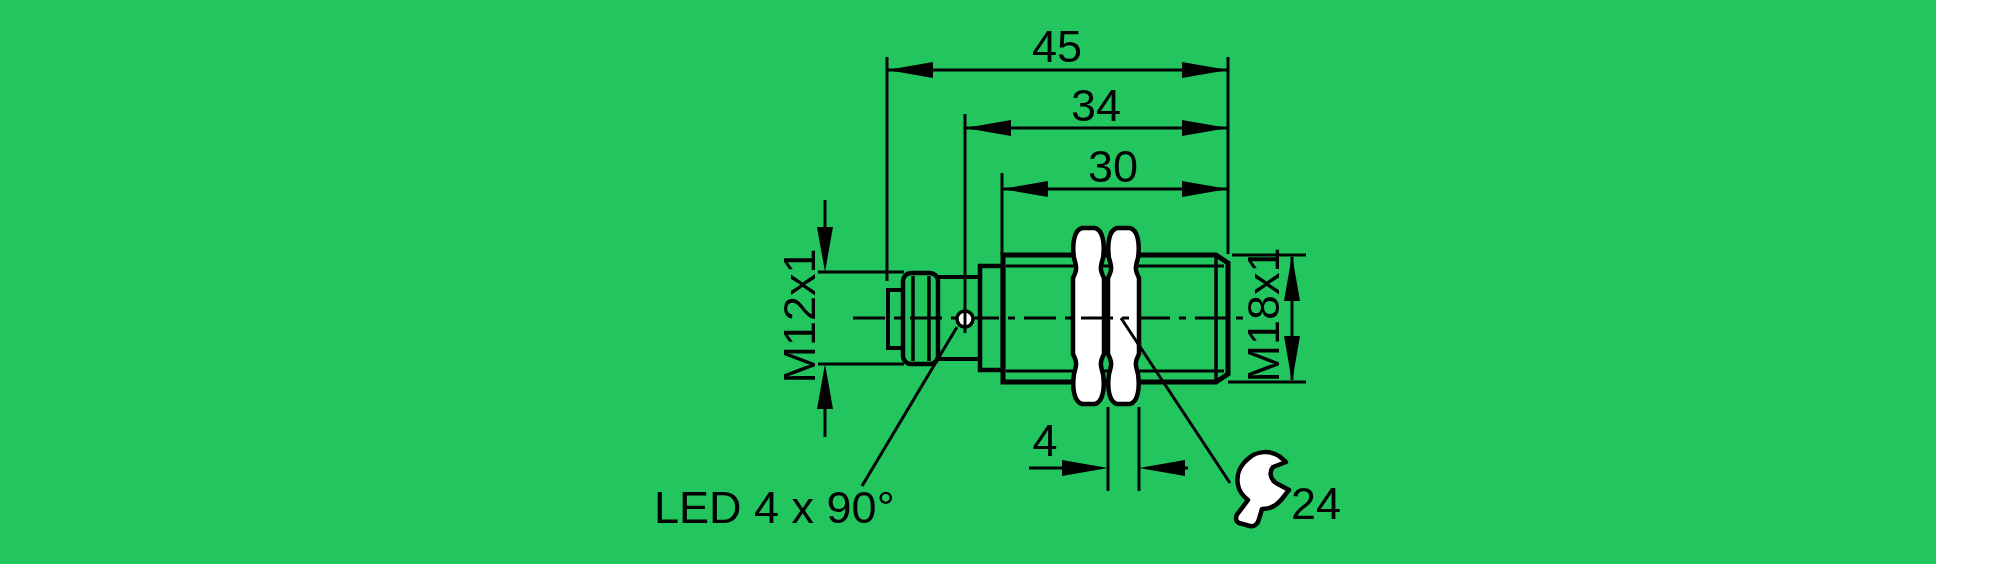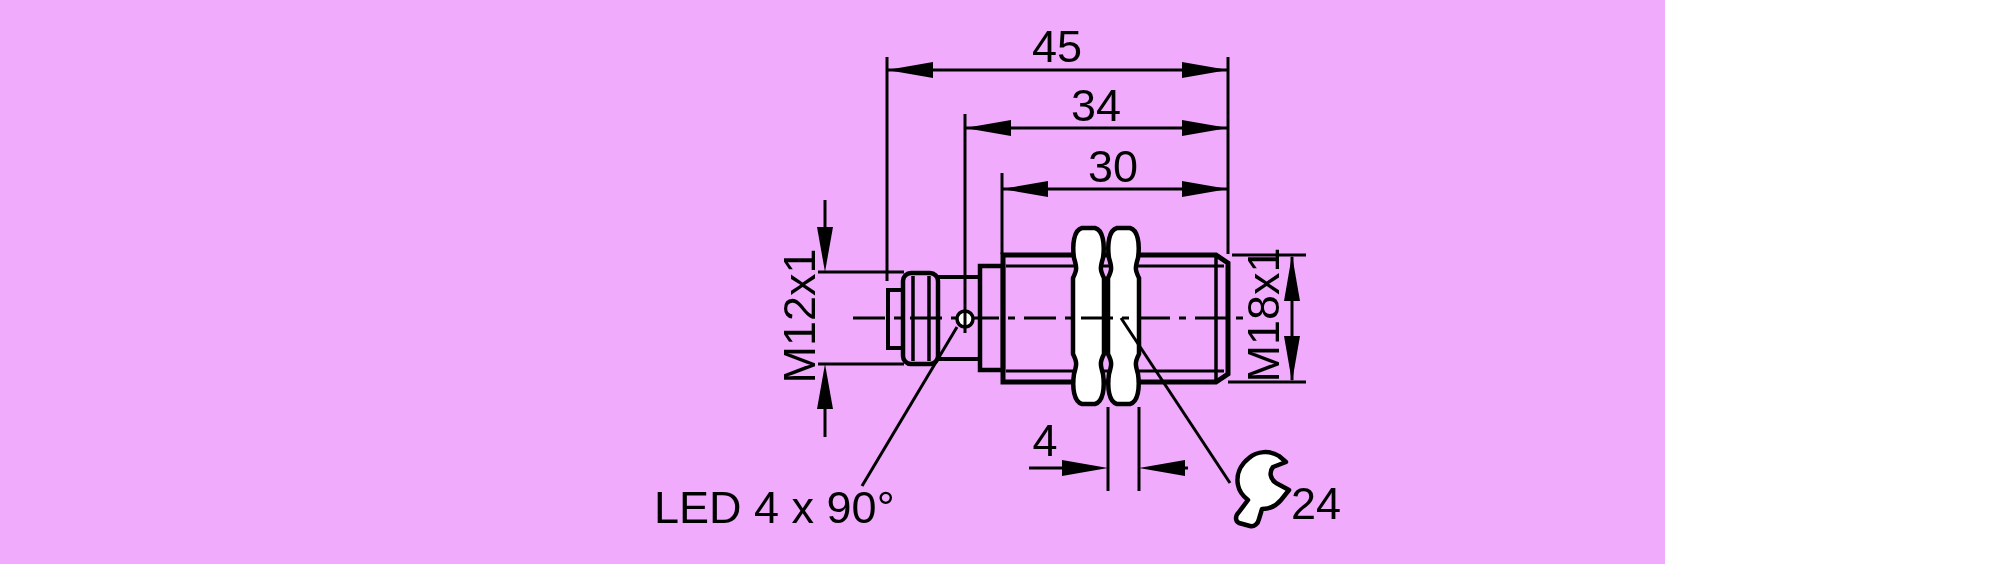--- a/index.html
+++ b/index.html
@@ -2,23 +2,23 @@
 <html><head>
 <meta charset="utf-8">
 <style>
   html, body {
     margin: 0;
     padding: 0;
     background: #ffffff;
   }
   .canvas {
     position: relative;
-    width: 1665px;
+    width: 1936px;
     height: 564px;
-    background: #f0abfc;
+    background: #22c55e;
     overflow: hidden;
     font-family: "Liberation Sans", sans-serif;
   }
   svg text {
     font-family: "Liberation Sans", sans-serif;
     font-size: 45px;
     fill: #000000;
   }
   .thick { stroke: #000000; stroke-width: 5; fill: none; }
   .med   { stroke: #000000; stroke-width: 4; fill: none; }

